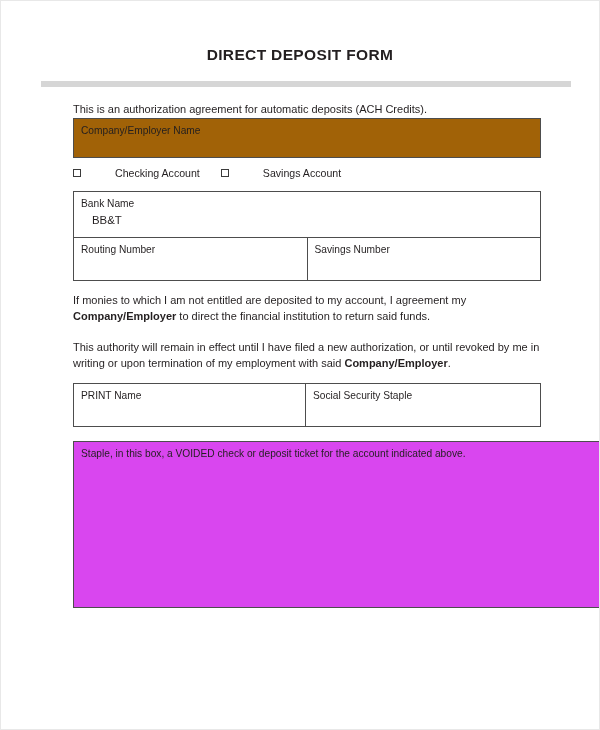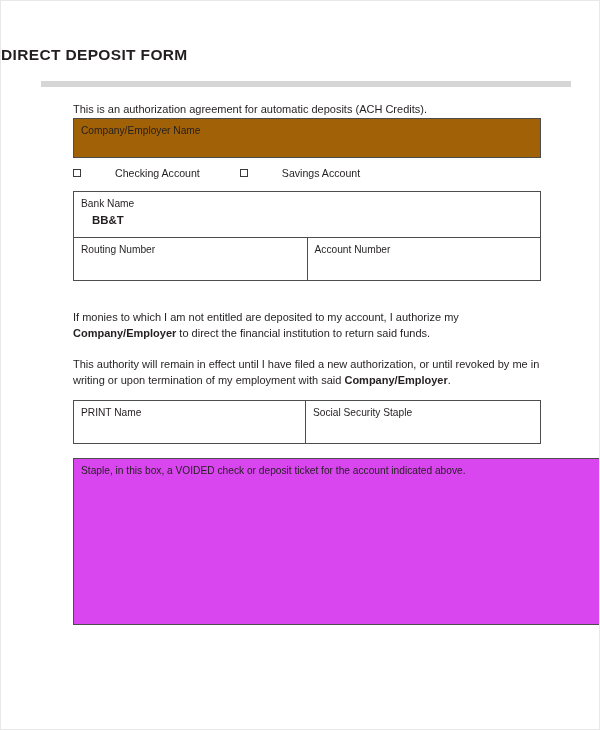--- a/index.html
+++ b/index.html
@@ -19,21 +19,21 @@
     background: #ffffff;
     box-sizing: border-box;
     border: 1px solid #e8e8e8;
     overflow: hidden;
   }
   .doc-title {
     position: absolute;
     left: 0;
     right: 0;
     top: 45px;
-    text-align: left;
+    text-align: center;
     font-size: 15.5px;
     font-weight: bold;
     letter-spacing: 0.35px;
     color: #231f20;
   }
   .rule {
     position: absolute;
     left: 40px;
     top: 80px;
     width: 530px;
@@ -80,21 +80,21 @@
     align-items: center;
     margin-bottom: 12px;
     font-size: 10.6px;
     color: #231f20;
   }
   .checkitem {
     display: flex;
     align-items: center;
     gap: 28px;
   }
-  .checkitem + .checkitem { margin-left: 40px; text-align: center; }
+  .checkitem + .checkitem { margin-left: 21px; text-align: center; }
   .cbox {
     width: 8px;
     height: 8px;
     border: 1px solid #3b3b3b;
     box-sizing: border-box;
     margin-right: 6px;
     background: #fff;
     flex: none;
   }
 
@@ -105,26 +105,26 @@
     background: #fff;
   }
   table.grid td {
     border: 1.3px solid #4d4d4d;
     vertical-align: top;
     padding: 5px 0 0 7px;
     font-size: 10.2px;
     color: #231f20;
     line-height: 13px;
   }
-  .bank-table { margin-bottom: 28px; padding-left: 20px; }
+  .bank-table { margin-bottom: 11px; padding-left: 20px; }
   .bank-table td.bank-cell { height: 40px; }
   .bank-table td.num-cell  { height: 37px; }
   .bank-value {
     font-size: 11.4px;
-    font-weight: bold;
+    font-weight: normal;
     padding: 4px 0 0 11px;
     color: #231f20;
   }
 
   .sig-table { margin-bottom: 14px; }
   .sig-table td { height: 37px; }
 
   .staple-box {
     border: 1.3px solid #4d4d4d;
     box-sizing: border-box;
@@ -175,28 +175,28 @@
         <td class="bank-cell" colspan="2">
           <span>Bank Name</span>
           <div class="bank-value">BB&amp;T</div>
         </td>
       </tr>
       <tr>
         <td class="num-cell" style="width:224px">
           <span>Routing Number</span>
         </td>
         <td class="num-cell">
-          <span>Account Number</span>
+          <span>Savings Number</span>
         </td>
       </tr>
     </tbody>
       </table>
 
     <p class="para">
-      <span>If monies to which I am not entitled are deposited to my account, I authorize my </span><b>Company/Employer</b><span> to direct the financial institution to return said funds.</span>
+      <span>If monies to which I am not entitled are deposited to my account, I agreement my </span><b>Company/Employer</b><span> to direct the financial institution to return said funds.</span>
     </p>
 
     <div class="spacer-md"></div>
 
     <p class="para">
       <span>This authority will remain in effect until I have filed a new authorization, or until revoked by me in writing or upon termination of my employment with said </span><b>Company/Employer</b><span>.</span>
     </p>
 
     <div class="spacer-sm"></div>
 

